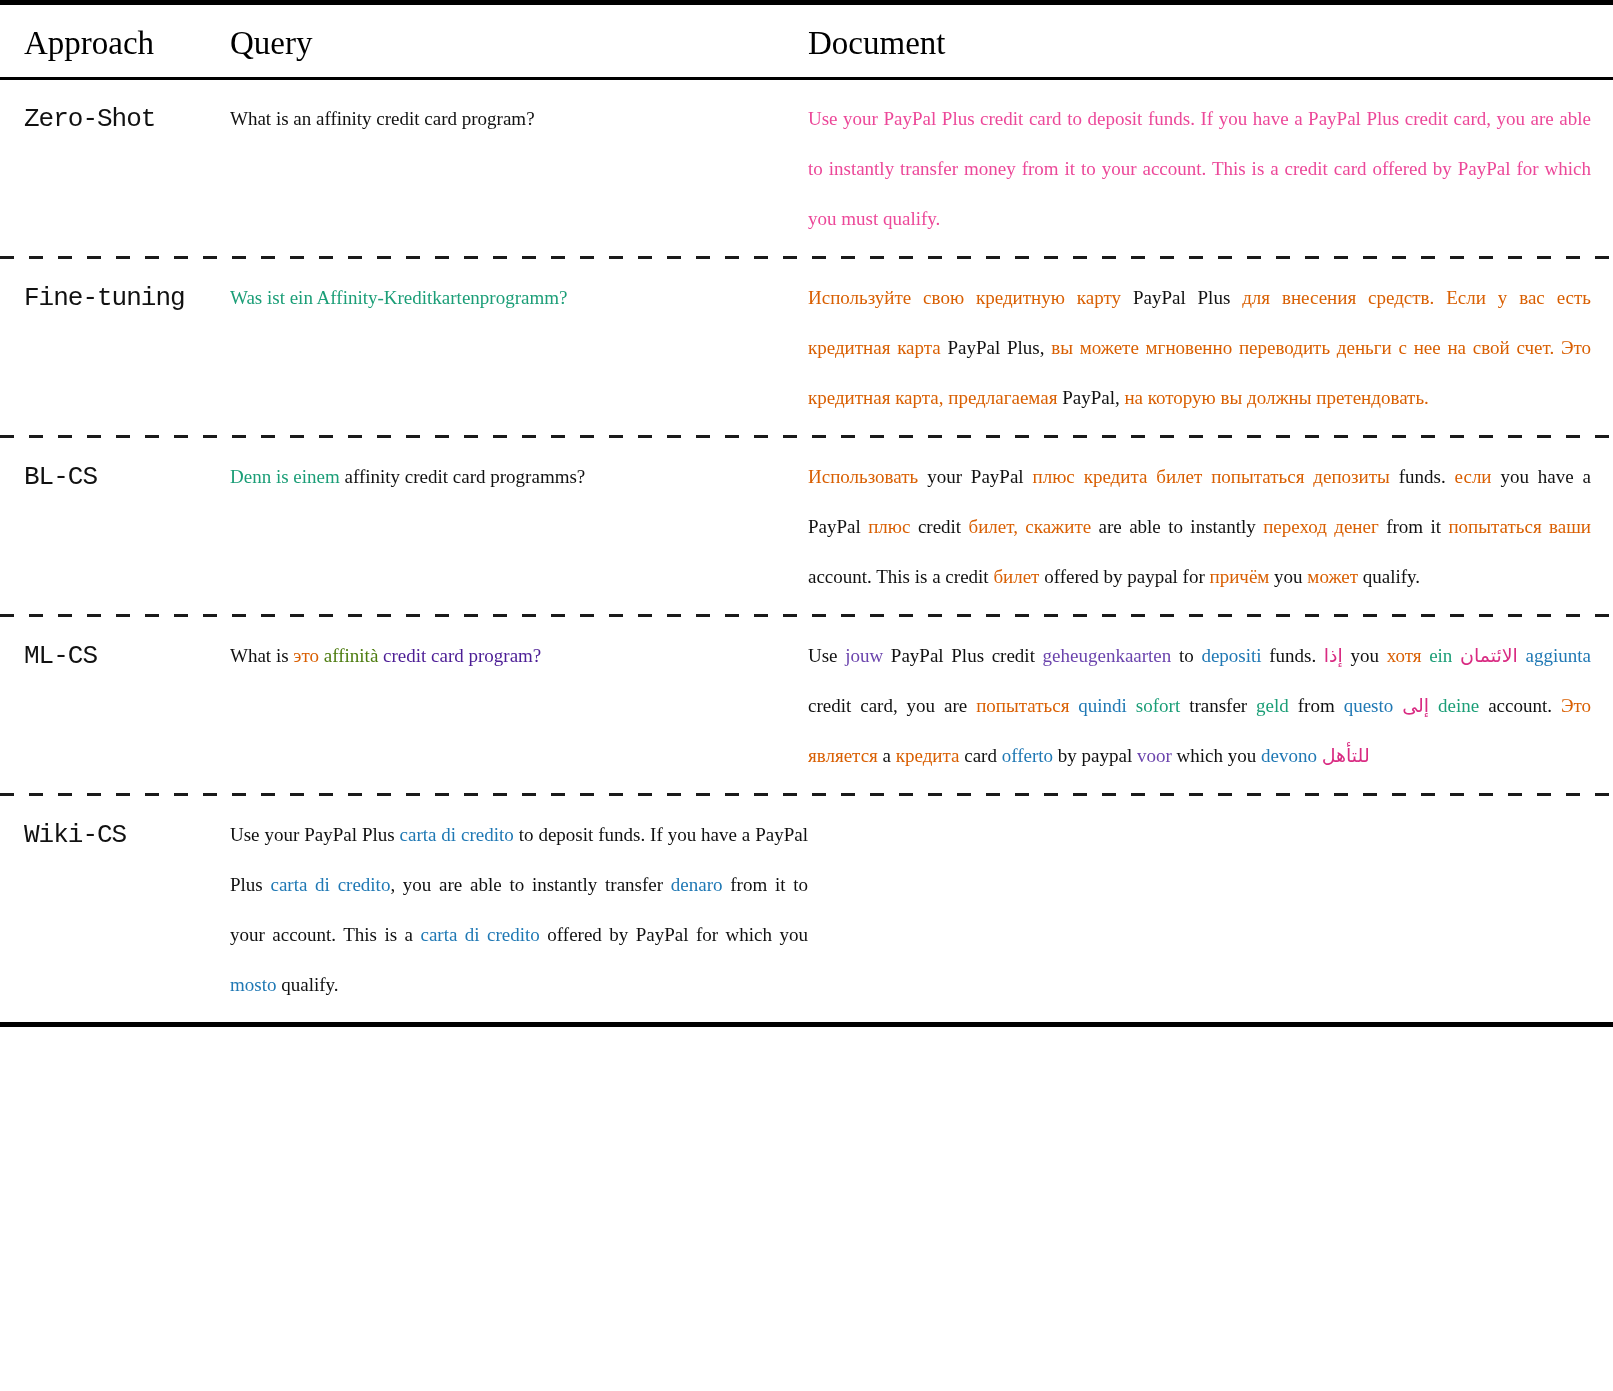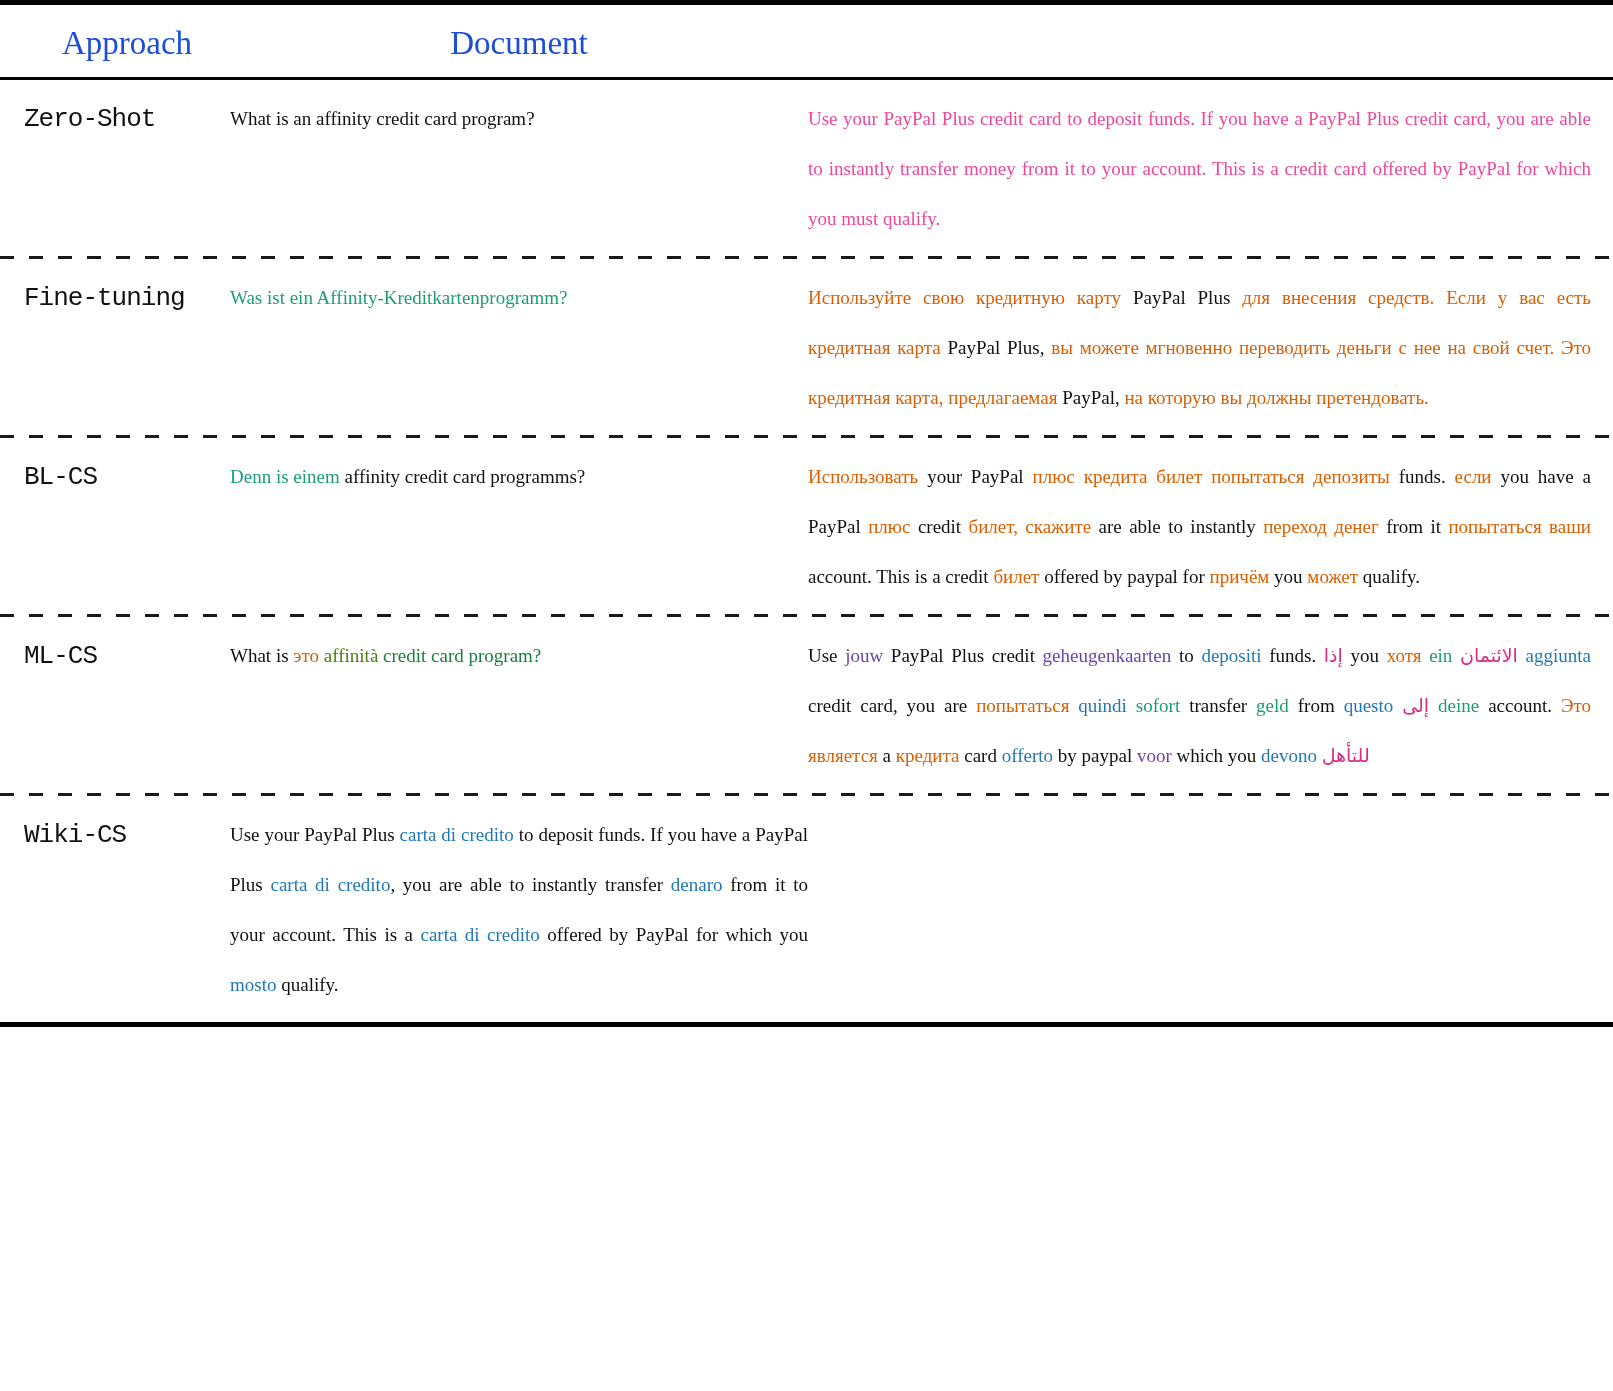--- a/index.html
+++ b/index.html
@@ -36,22 +36,21 @@
     padding-left: 24px;
     padding-right: 22px;
   }
   .thead {
     padding-top: 16px;
     padding-bottom: 12px;
   }
   .th {
     font-size: 33px;
     line-height: 44px;
-    color: #1d4ed8;
-    text-align: center;
+    color: #000000;
   }
   .trow {
     padding-top: 14px;
     padding-bottom: 12px;
   }
   .cell {
     font-size: 19px;
     line-height: 50px;
   }
   .cell.approach {
@@ -68,20 +67,21 @@
     text-align: justify;
   }
 </style>
 </head>
 <body>
 
 <div class="paper-table">
   <div class="rule-thick"></div>
   <div class="thead">
     <div class="th">Approach</div>
+    <div class="th">Query</div>
     <div class="th">Document</div>
   </div>
   <div class="rule-thin"></div>
   <div id="tbody">
       <div class="trow">
         <div class="cell approach">Zero-Shot</div>
         <div class="cell query"><span style="color: rgb(17, 17, 17);">What is an affinity credit card program?</span></div>
         <div class="cell document"><span style="color: #ec4899;">Use your PayPal Plus credit card to deposit funds. If you have a PayPal Plus credit card, you are able to instantly transfer money from it to your account. This is a credit card offered by PayPal for which you must qualify.</span></div>
       </div>
       <div class="dashed-sep"></div>
@@ -92,21 +92,21 @@
       </div>
       <div class="dashed-sep"></div>
       <div class="trow">
         <div class="cell approach">BL-CS</div>
         <div class="cell query"><span style="color: rgb(27, 158, 119);">Denn is einem </span><span style="color: rgb(17, 17, 17);">affinity credit card programms?</span></div>
         <div class="cell document"><span style="color: rgb(217, 95, 2);">Использовать </span><span style="color: rgb(17, 17, 17);">your PayPal </span><span style="color: rgb(217, 95, 2);">плюс кредита билет попытаться депозиты </span><span style="color: rgb(17, 17, 17);">funds. </span><span style="color: rgb(217, 95, 2);">если </span><span style="color: rgb(17, 17, 17);">you have a PayPal </span><span style="color: rgb(217, 95, 2);">плюс </span><span style="color: rgb(17, 17, 17);">credit </span><span style="color: rgb(217, 95, 2);">билет, скажите </span><span style="color: rgb(17, 17, 17);">are able to instantly </span><span style="color: rgb(217, 95, 2);">переход денег </span><span style="color: rgb(17, 17, 17);">from it </span><span style="color: rgb(217, 95, 2);">попытаться ваши </span><span style="color: rgb(17, 17, 17);">account. This is a credit </span><span style="color: rgb(217, 95, 2);">билет </span><span style="color: rgb(17, 17, 17);">offered by paypal for </span><span style="color: rgb(217, 95, 2);">причём </span><span style="color: rgb(17, 17, 17);">you </span><span style="color: rgb(217, 95, 2);">может </span><span style="color: rgb(17, 17, 17);">qualify.</span></div>
       </div>
       <div class="dashed-sep"></div>
       <div class="trow">
         <div class="cell approach">ML-CS</div>
-        <div class="cell query"><span style="color: rgb(17, 17, 17);">What is </span><span style="color: rgb(217, 95, 2);">это </span><span style="color: #4d7c0f;">affinità </span><span style="color: #15803d;">credit card program?</span></div>
+        <div class="cell query"><span style="color: rgb(17, 17, 17);">What is </span><span style="color: rgb(217, 95, 2);">это </span><span style="color: #4d7c0f;">affinità </span><span style="color: #4c1d95;">credit card program?</span></div>
         <div class="cell document"><span style="color: rgb(17, 17, 17);">Use </span><span style="color: rgb(107, 68, 173);">jouw </span><span style="color: rgb(17, 17, 17);">PayPal Plus credit </span><span style="color: rgb(107, 68, 173);">geheugenkaarten </span><span style="color: rgb(17, 17, 17);">to </span><span style="color: rgb(31, 120, 180);">depositi </span><span style="color: rgb(17, 17, 17);">funds. </span><span style="color: rgb(217, 43, 130);">إذا </span><span style="color: rgb(17, 17, 17);">you </span><span style="color: rgb(217, 95, 2);">хотя </span><span style="color: rgb(27, 158, 119);">ein </span><span style="color: rgb(217, 43, 130);">الائتمان </span><span style="color: rgb(31, 120, 180);">aggiunta </span><span style="color: rgb(17, 17, 17);">credit card, you are </span><span style="color: rgb(217, 95, 2);">попытаться </span><span style="color: rgb(31, 120, 180);">quindi </span><span style="color: rgb(27, 158, 119);">sofort </span><span style="color: rgb(17, 17, 17);">transfer </span><span style="color: rgb(27, 158, 119);">geld </span><span style="color: rgb(17, 17, 17);">from </span><span style="color: rgb(31, 120, 180);">questo </span><span style="color: rgb(217, 43, 130);">إلى </span><span style="color: rgb(27, 158, 119);">deine </span><span style="color: rgb(17, 17, 17);">account. </span><span style="color: rgb(217, 95, 2);">Это является </span><span style="color: rgb(17, 17, 17);">a </span><span style="color: rgb(217, 95, 2);">кредита </span><span style="color: rgb(17, 17, 17);">card </span><span style="color: rgb(31, 120, 180);">offerto </span><span style="color: rgb(17, 17, 17);">by paypal </span><span style="color: rgb(107, 68, 173);">voor </span><span style="color: rgb(17, 17, 17);">which you </span><span style="color: rgb(31, 120, 180);">devono </span><span style="color: rgb(217, 43, 130);">للتأهل</span></div>
       </div>
       <div class="dashed-sep"></div>
       <div class="trow">
         <div class="cell approach">Wiki-CS</div>
         <div class="cell document"><span style="color: rgb(17, 17, 17);">Use your PayPal Plus </span><span style="color: rgb(31, 120, 180);">carta di credito </span><span style="color: rgb(17, 17, 17);">to deposit funds. If you have a PayPal Plus </span><span style="color: rgb(31, 120, 180);">carta di credito</span><span style="color: rgb(17, 17, 17);">, you are able to instantly transfer </span><span style="color: rgb(31, 120, 180);">denaro </span><span style="color: rgb(17, 17, 17);">from it to your account. This is a </span><span style="color: rgb(31, 120, 180);">carta di credito </span><span style="color: rgb(17, 17, 17);">offered by PayPal for which you </span><span style="color: rgb(31, 120, 180);">mosto </span><span style="color: rgb(17, 17, 17);">qualify.</span></div>
       </div>
     </div>
   <div class="rule-thick"></div>
 </div>

